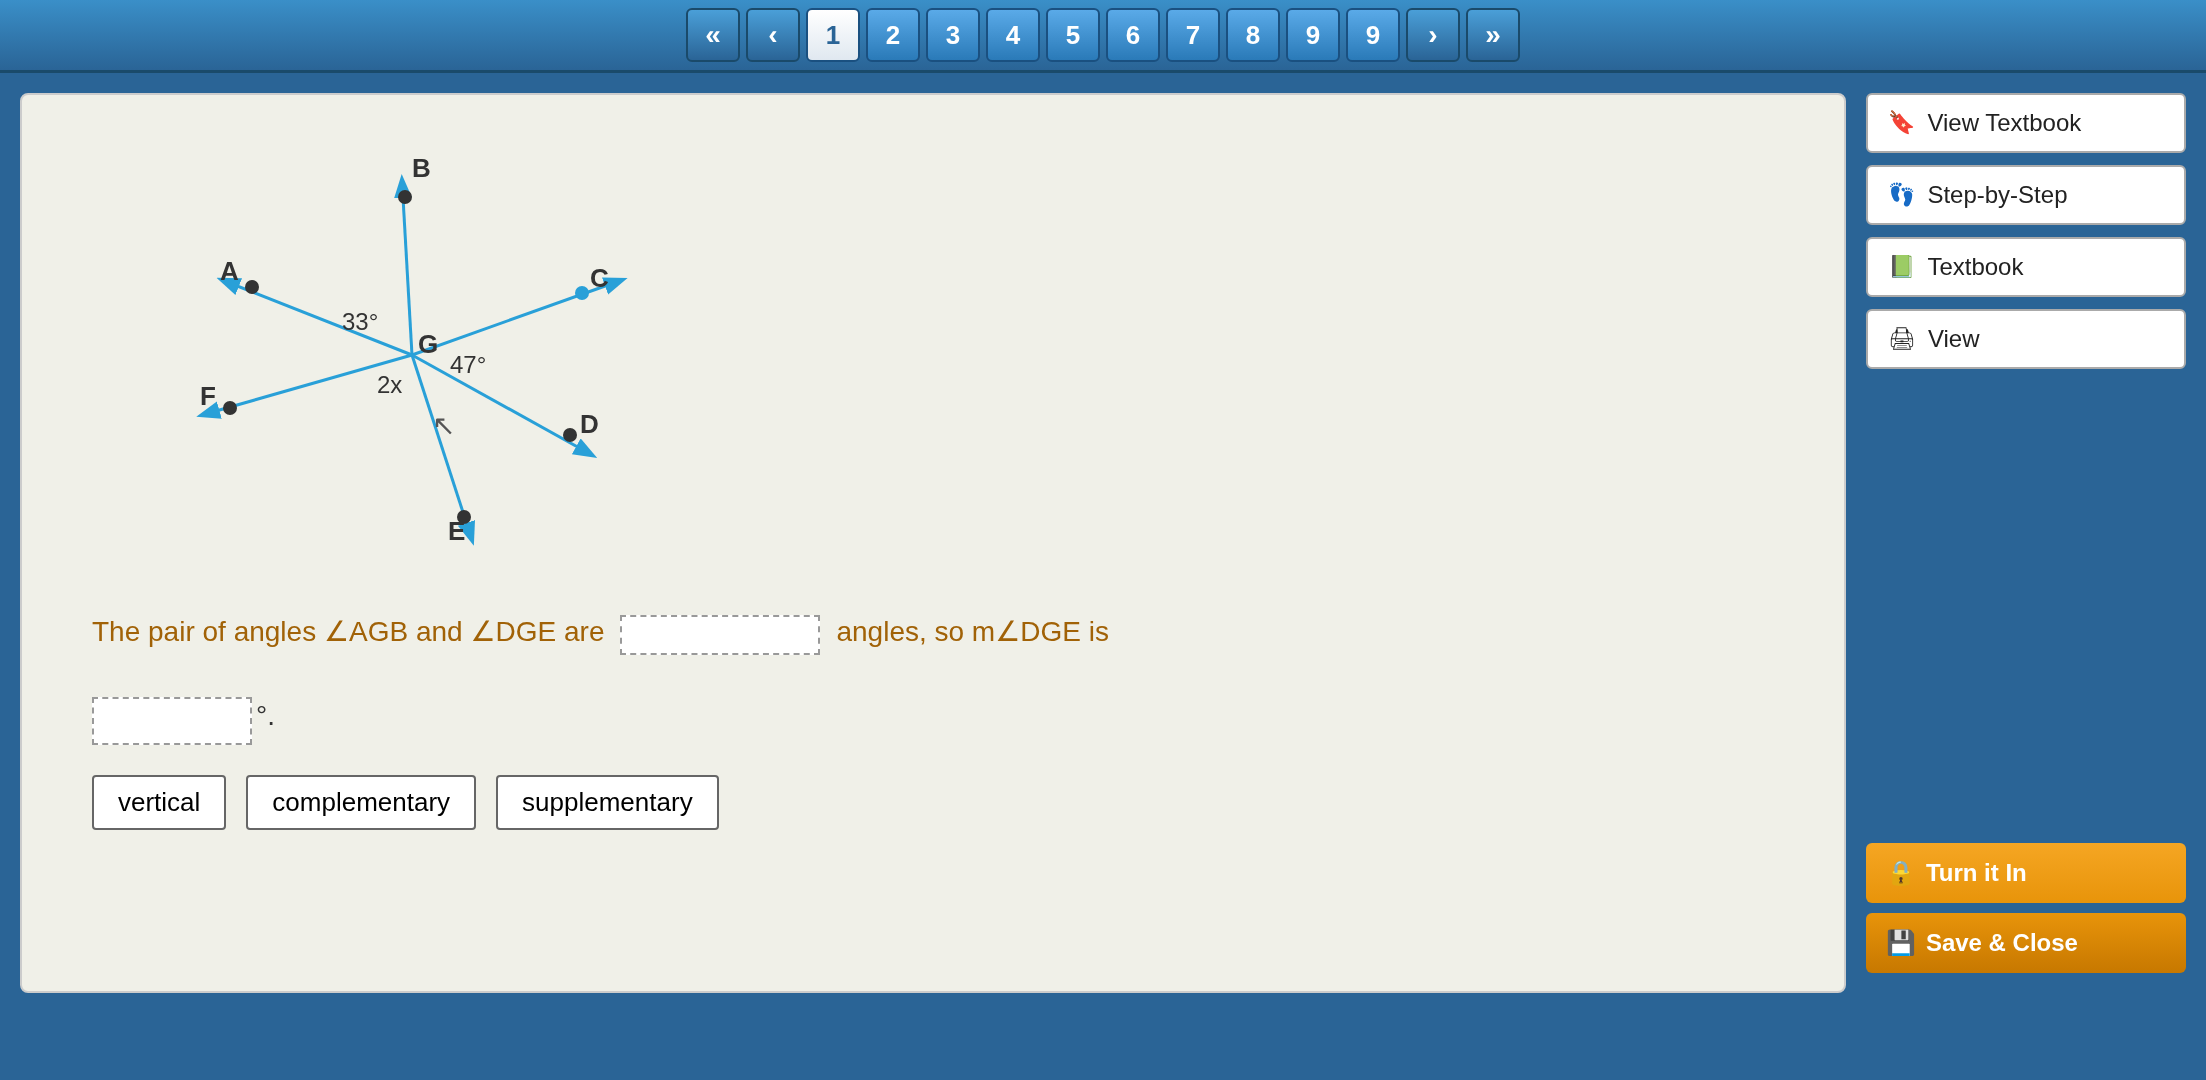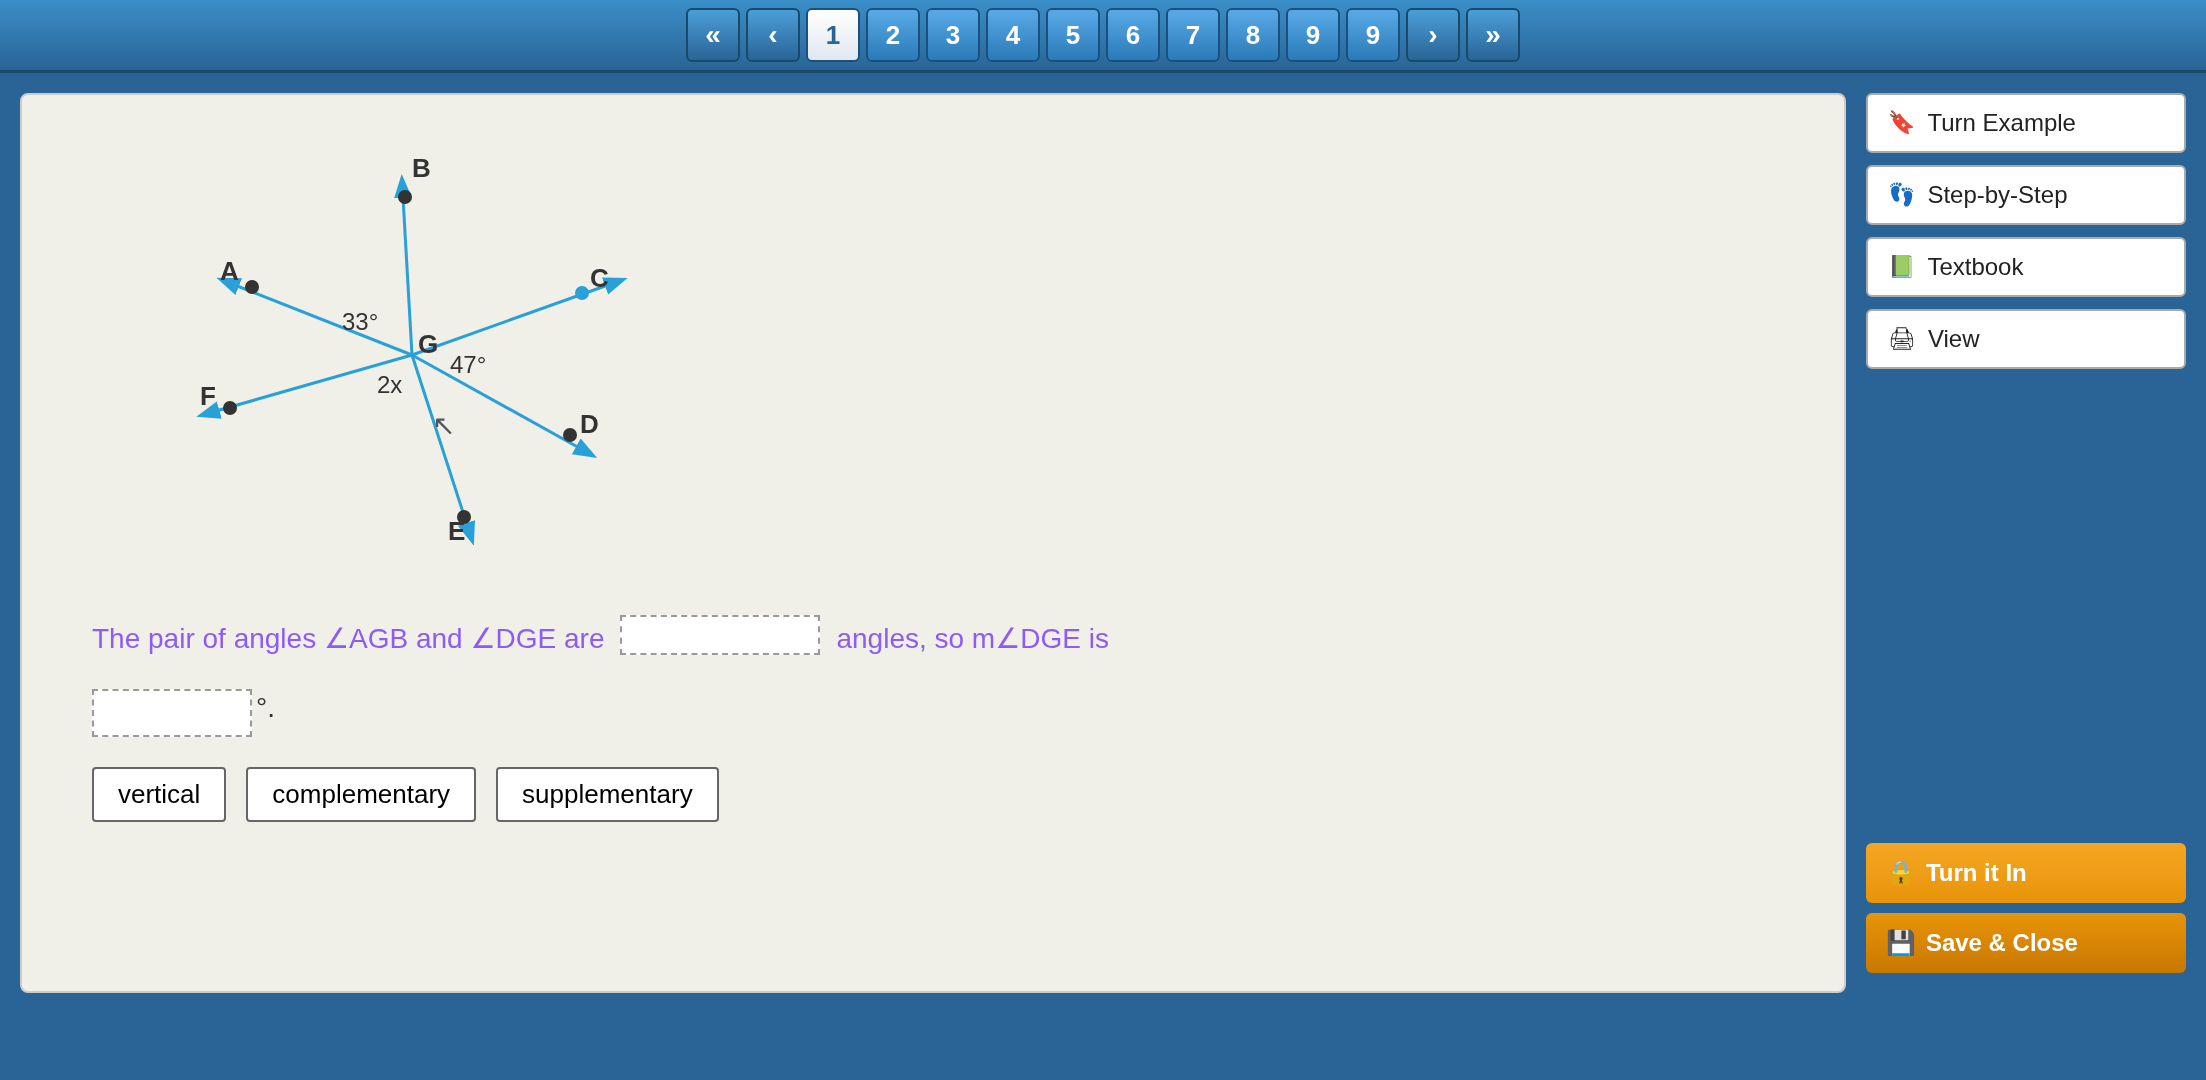--- a/index.html
+++ b/index.html
@@ -84,24 +84,24 @@
       margin: 0 auto 30px 40px;
     }
 
     
     .question-section {
       margin-top: 20px;
       padding: 0 40px;
     }
     .question-text {
       font-size: 28px;
-      color: #8b5cf6;
-      margin-bottom: 24px;
-      display: flex;
-      align-items: flex-end;
+      color: #a16207;
+      margin-bottom: 32px;
+      display: flex;
+      align-items: flex-start;
       gap: 8px;
       flex-wrap: wrap;
     }
     .answer-box {
       display: inline-block;
       border: 2px dashed #999;
       background: #fff;
       min-width: 200px;
       height: 40px;
       vertical-align: middle;
@@ -294,21 +294,21 @@
       <button class="choice-btn">complementary</button>
       <button class="choice-btn">supplementary</button>
     </div>
 
 
   </div>
 
   <div class="right-sidebar" style="position:relative; min-height:900px;">
     <button class="sidebar-btn">
       <span class="icon">🔖</span>
-      <span>Turn Example</span>
+      <span>View Textbook</span>
     </button>
     <button class="sidebar-btn">
       <span class="icon">👣</span>
       <span>Step-by-Step</span>
     </button>
     <button class="sidebar-btn">
       <span class="icon">📗</span>
       <span>Textbook</span>
     </button>
     <button class="sidebar-btn">

